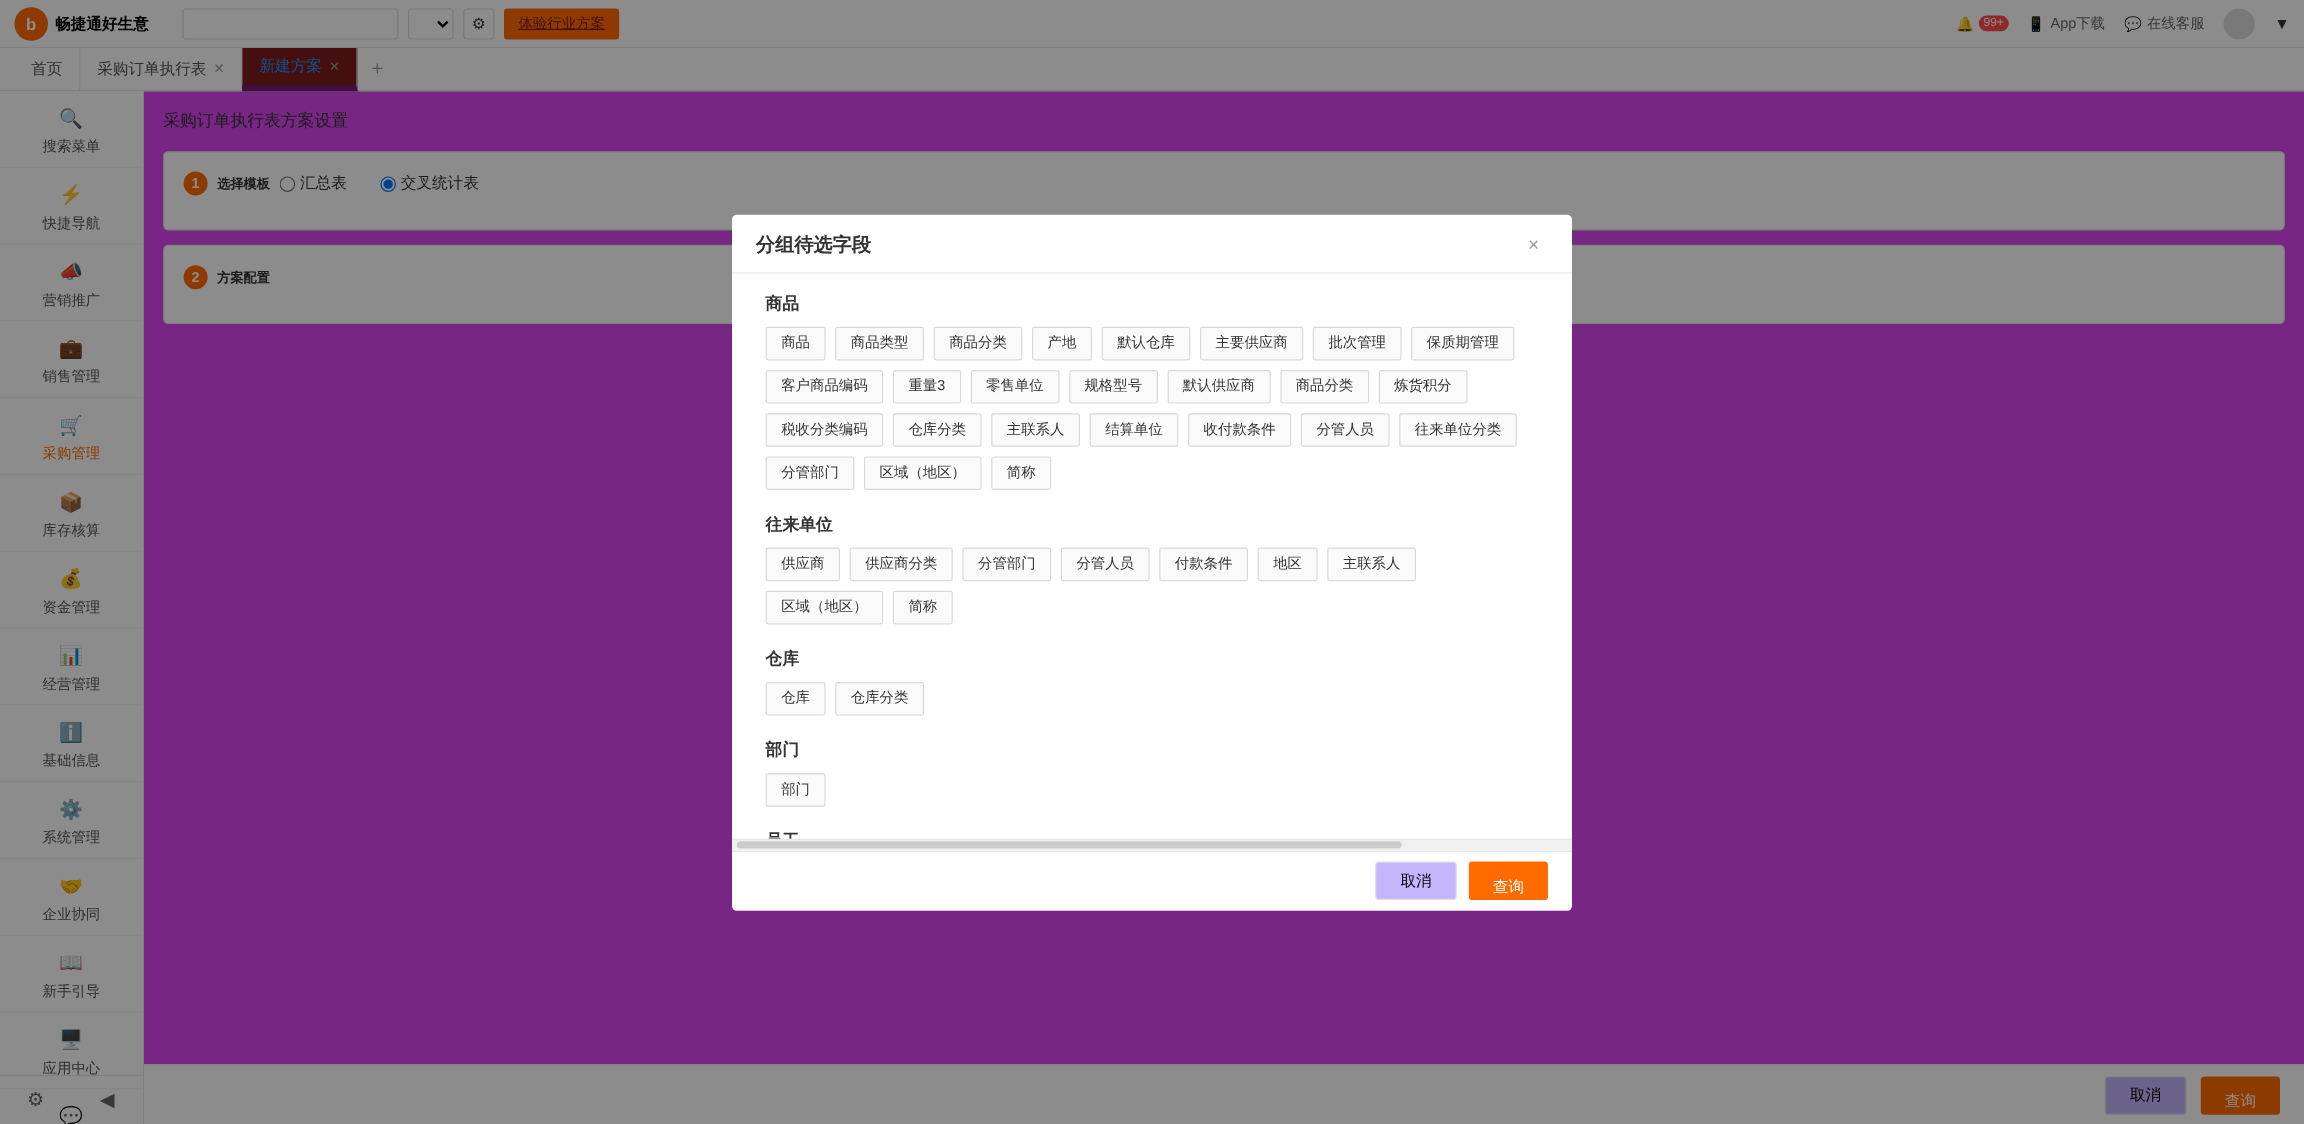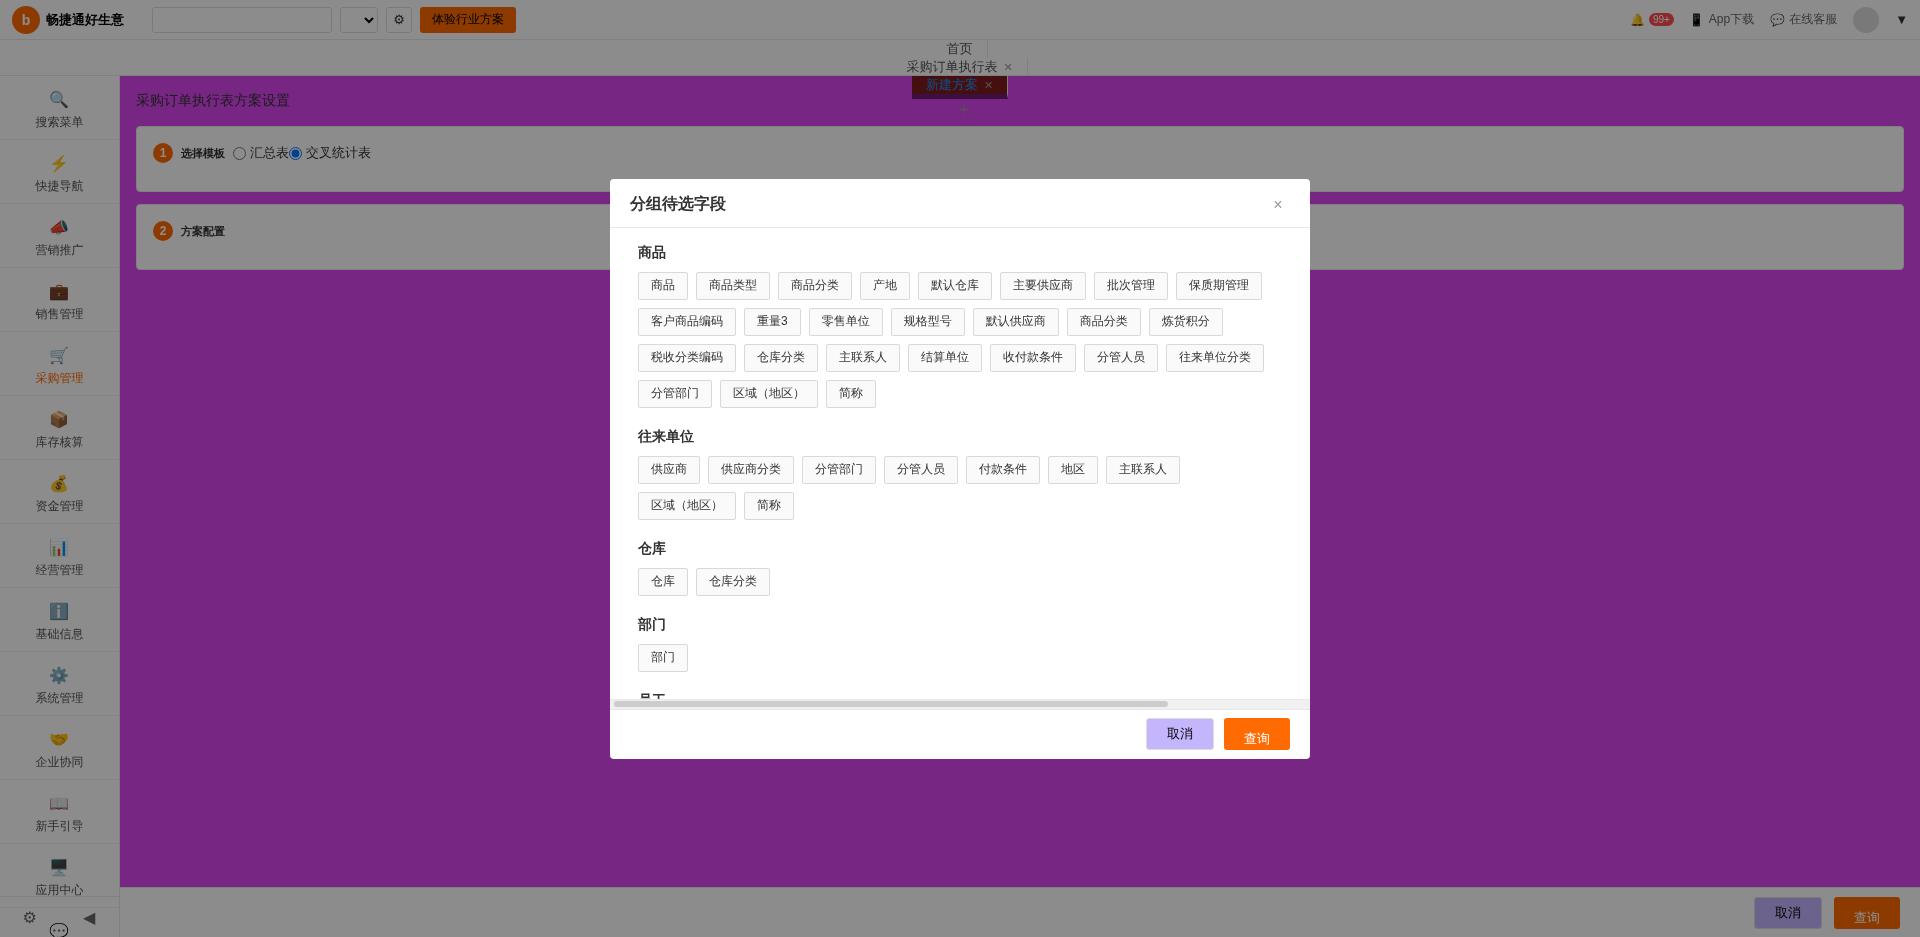--- a/index.html
+++ b/index.html
@@ -49,23 +49,23 @@
       font-size: 12px; background: #fff; cursor: pointer;
     }
     .gear-btn {
       width: 26px; height: 26px;
       border: 1px solid #ddd; border-radius: 3px;
       display: flex; align-items: center; justify-content: center;
       cursor: pointer; background: #fff;
     }
     .experience-btn {
       height: 26px; padding: 0 12px;
-      background: #ff6b00; color: #000000;
+      background: #ff6b00; color: #7f1d1d;
       border: none; border-radius: 3px;
-      font-size: 12px; cursor: pointer;
+      font-size: 12px; cursor: pointer; text-decoration: underline;
     }
     .header-right {
       display: flex; align-items: center; gap: 16px;
     }
     .header-right-item {
       display: flex; align-items: center; gap: 4px;
       font-size: 12px; color: #666; cursor: pointer;
     }
     .badge {
       background: #ff4d4f; color: #fff;
@@ -83,21 +83,20 @@
       height: 36px;
       background: #fff;
       display: flex;
       align-items: center;
       padding: 0 12px;
       border-bottom: 1px solid #e8e8e8;
       position: fixed;
       top: 40px; left: 0; right: 0;
       z-index: 99;
       gap: 0;
-      flex-direction: column;
     }
     .tab-item {
       height: 36px;
       display: flex; align-items: center;
       padding: 0 14px;
       font-size: 13px;
       cursor: pointer;
       border-right: 1px solid #e8e8e8;
       color: #555;
       white-space: nowrap;
@@ -164,21 +163,21 @@
       margin-bottom: 12px;
     }
     .section-num {
       width: 20px; height: 20px;
       background: #ff6b00; color: #fff;
       border-radius: 50%;
       display: flex; align-items: center; justify-content: center;
       font-size: 12px; font-weight: bold;
     }
     .section-title { font-size: 11px; font-weight: bold; }
-    .radio-group { display: flex; gap: 0; align-items: center; }
+    .radio-group { display: flex; gap: 28px; align-items: center; }
     .radio-item { display: flex; align-items: center; gap: 4px; cursor: pointer; font-size: 13px; }
 
     
     .footer-bar {
       position: fixed;
       bottom: 0; left: 120px; right: 0;
       height: 50px;
       background: #fff;
       border-top: 1px solid #e8e8e8;
       display: flex; align-items: center; justify-content: flex-end;

